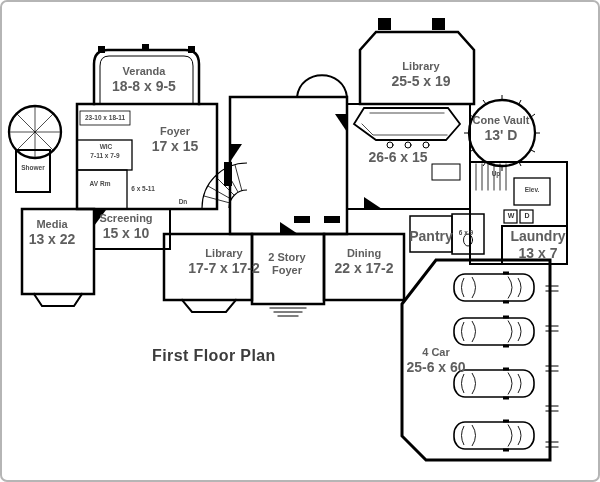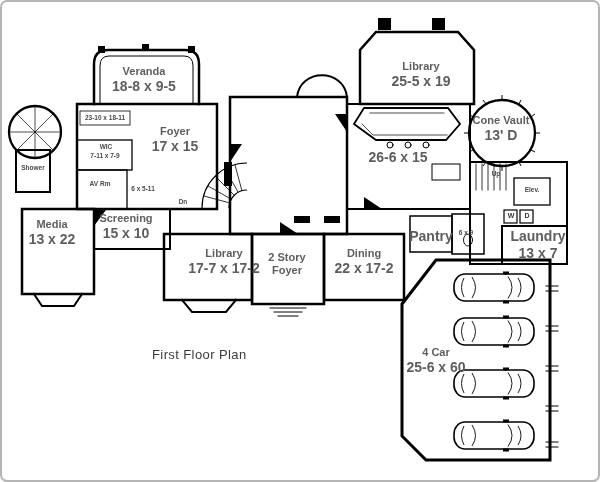--- a/index.html
+++ b/index.html
@@ -12,21 +12,21 @@
   .lbl{
     position:absolute;transform:translateX(-50%);text-align:center;
     color:#5e5e5e;white-space:nowrap;line-height:1.18;
   }
   .room-name{font-size:11px;font-weight:bold;}
   .room-dims{font-size:14px;font-weight:bold;}
   .small{font-size:6.5px;font-weight:bold;color:#4a4a4a;}
   .tiny{font-size:7px;font-weight:bold;color:#333;}
   .plan-title{
     position:absolute;left:150px;top:345px;
-    font-size:13px;font-weight:normal;color:#3c3c3c;letter-spacing:.4px;
+    font-size:16px;font-weight:bold;color:#3c3c3c;letter-spacing:.4px;
   }
 </style>
 </head>
 <body>
 
 <div class="plan">
 
   <svg width="600" height="482" viewBox="0 0 600 482">
     <defs>
       <g id="car">

